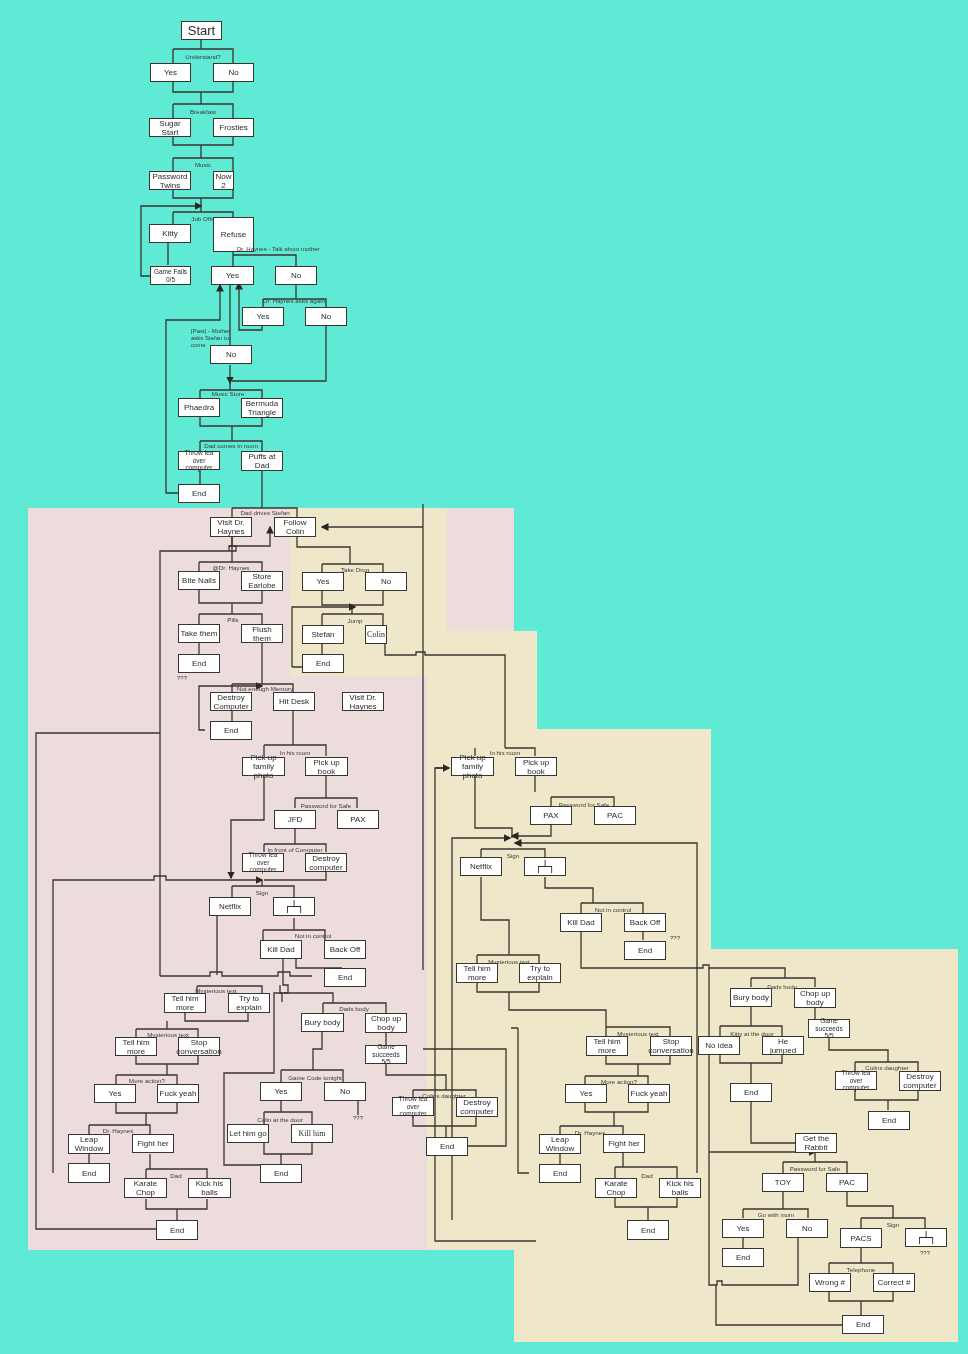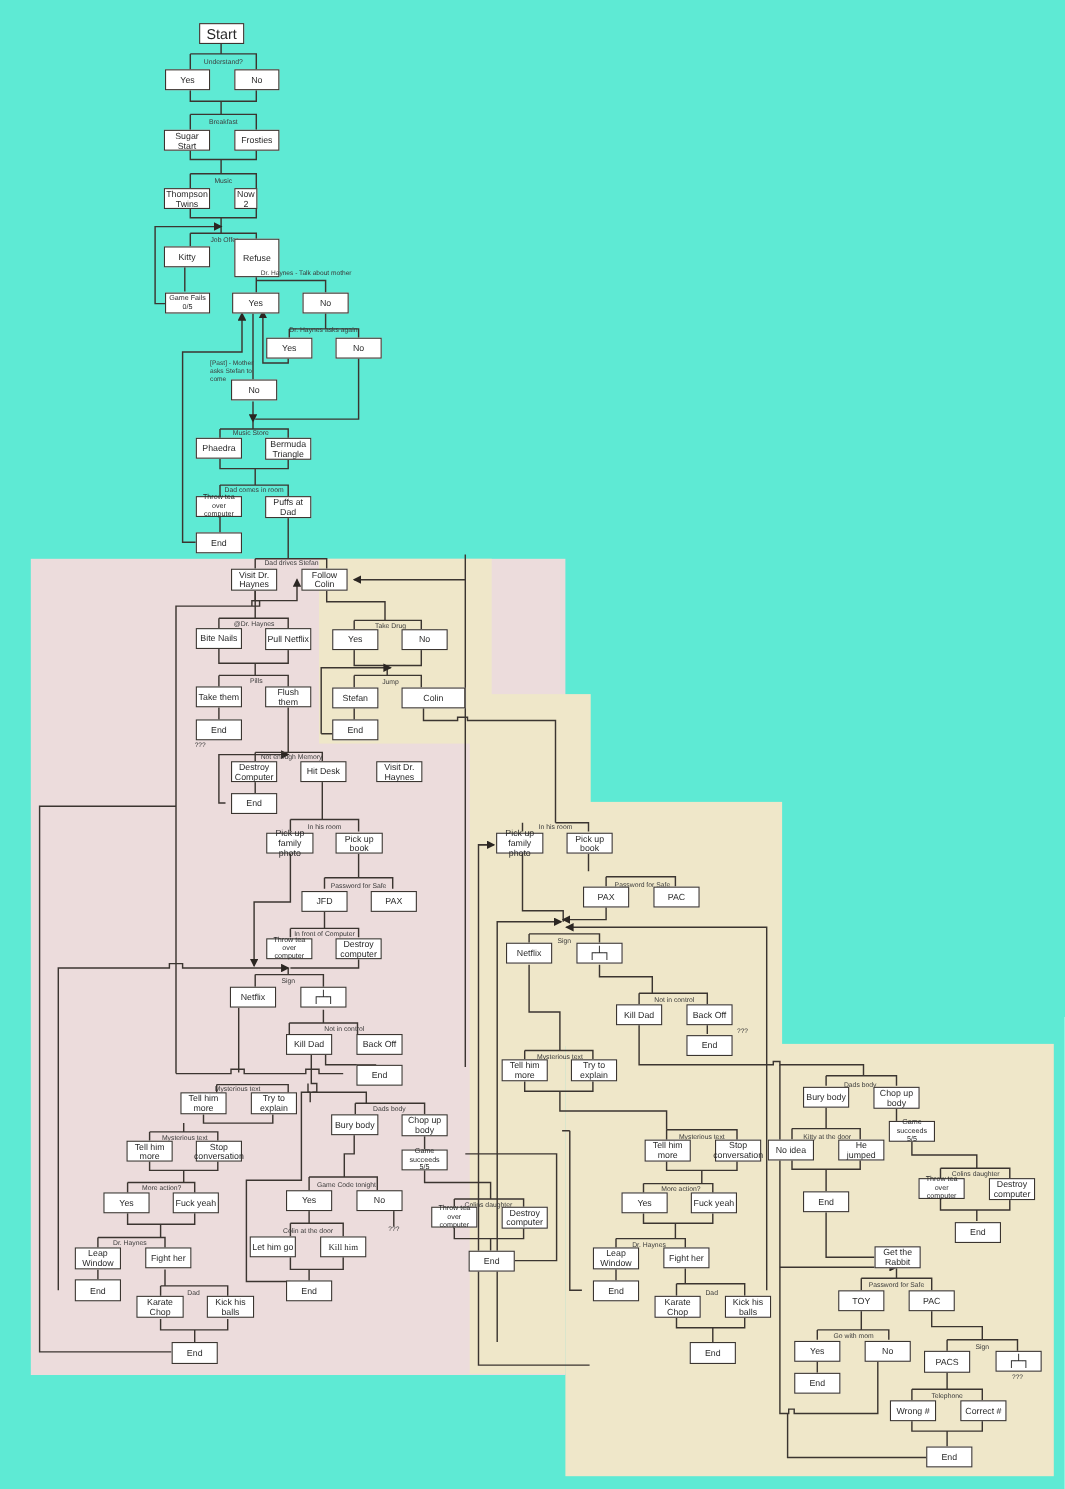--- a/index.html
+++ b/index.html
@@ -167,21 +167,21 @@
   </svg>
 
   <div class="node start" style="left:181px;top:21px;width:41px;height:19px;">Start</div>
   <div class="label" style="left:203px;top:53px;">Understand?</div>
   <div class="node" style="left:150px;top:63px;width:41px;height:19px;">Yes</div>
   <div class="node" style="left:213px;top:63px;width:41px;height:19px;">No</div>
   <div class="label" style="left:203px;top:108px;">Breakfast</div>
   <div class="node" style="left:149px;top:118px;width:42px;height:19px;">Sugar Start</div>
   <div class="node" style="left:213px;top:118px;width:41px;height:19px;">Frosties</div>
   <div class="label" style="left:203px;top:161px;">Music</div>
-  <div class="node" style="left:149px;top:171px;width:42px;height:19px;">Thompson Twins</div>
+  <div class="node" style="left:149px;top:171px;width:42px;height:19px;">Password Twins</div>
   <div class="node" style="left:213px;top:171px;width:21px;height:19px;">Now 2</div>
   <div class="label" style="left:204px;top:215px;">Job Offer</div>
   <div class="node" style="left:149px;top:224px;width:42px;height:19px;">Kitty</div>
   <div class="node" style="left:213px;top:217px;width:41px;height:35px;">Refuse</div>
   <div class="node small" style="left:150px;top:266px;width:41px;height:19px;">Game Fails 0/5</div>
   <div class="note" style="left:237px;top:246px;">Dr. Haynes - Talk about mother</div>
   <div class="node" style="left:211px;top:266px;width:43px;height:19px;">Yes</div>
   <div class="node" style="left:275px;top:266px;width:42px;height:19px;">No</div>
   <div class="label" style="left:294px;top:297px;">Dr. Haynes asks again</div>
   <div class="node" style="left:242px;top:307px;width:42px;height:19px;">Yes</div>
@@ -194,32 +194,32 @@
   <div class="label" style="left:231px;top:442px;">Dad comes in room</div>
   <div class="node small" style="left:178px;top:451px;width:42px;height:19px;">Throw tea over computer</div>
   <div class="node" style="left:241px;top:451px;width:42px;height:20px;">Puffs at Dad</div>
   <div class="node" style="left:178px;top:484px;width:42px;height:19px;">End</div>
 
   <div class="label" style="left:265px;top:509px;">Dad drives Stefan</div>
   <div class="node" style="left:210px;top:517px;width:42px;height:20px;">Visit Dr. Haynes</div>
   <div class="node" style="left:274px;top:517px;width:42px;height:20px;">Follow Colin</div>
   <div class="label" style="left:231px;top:564px;">@Dr. Haynes</div>
   <div class="node" style="left:178px;top:571px;width:42px;height:19px;">Bite Nails</div>
-  <div class="node" style="left:241px;top:571px;width:42px;height:20px;">Pull Netflix</div>
+  <div class="node" style="left:241px;top:571px;width:42px;height:20px;">Store Earlobe</div>
   <div class="label" style="left:233px;top:616px;">Pills</div>
   <div class="node" style="left:178px;top:624px;width:42px;height:19px;">Take them</div>
   <div class="node" style="left:241px;top:624px;width:42px;height:19px;">Flush them</div>
   <div class="node" style="left:178px;top:654px;width:42px;height:19px;">End</div>
   <div class="note" style="left:177px;top:675px;">???</div>
   <div class="label" style="left:355px;top:566px;">Take Drug</div>
   <div class="node" style="left:302px;top:572px;width:42px;height:19px;">Yes</div>
   <div class="node" style="left:365px;top:572px;width:42px;height:19px;">No</div>
   <div class="label" style="left:355px;top:617px;">Jump</div>
   <div class="node" style="left:302px;top:625px;width:42px;height:19px;">Stefan</div>
-  <div class="node" style="left:365px;top:625px;width:58px;height:19px;">Colin</div>
+  <div class="node" style="left:365px;top:625px;width:22px;height:19px;font-family:Liberation Serif, serif;">Colin</div>
   <div class="node" style="left:302px;top:654px;width:42px;height:19px;">End</div>
 
   <div class="label" style="left:265px;top:685px;">Not enough Memory</div>
   <div class="node" style="left:210px;top:692px;width:42px;height:19px;">Destroy Computer</div>
   <div class="node" style="left:273px;top:692px;width:42px;height:19px;">Hit Desk</div>
   <div class="node" style="left:342px;top:692px;width:42px;height:19px;">Visit Dr. Haynes</div>
   <div class="node" style="left:210px;top:721px;width:42px;height:19px;">End</div>
 
   <div class="label" style="left:295px;top:749px;">In his room</div>
   <div class="node" style="left:242px;top:757px;width:43px;height:19px;">Pick up family photo</div>

